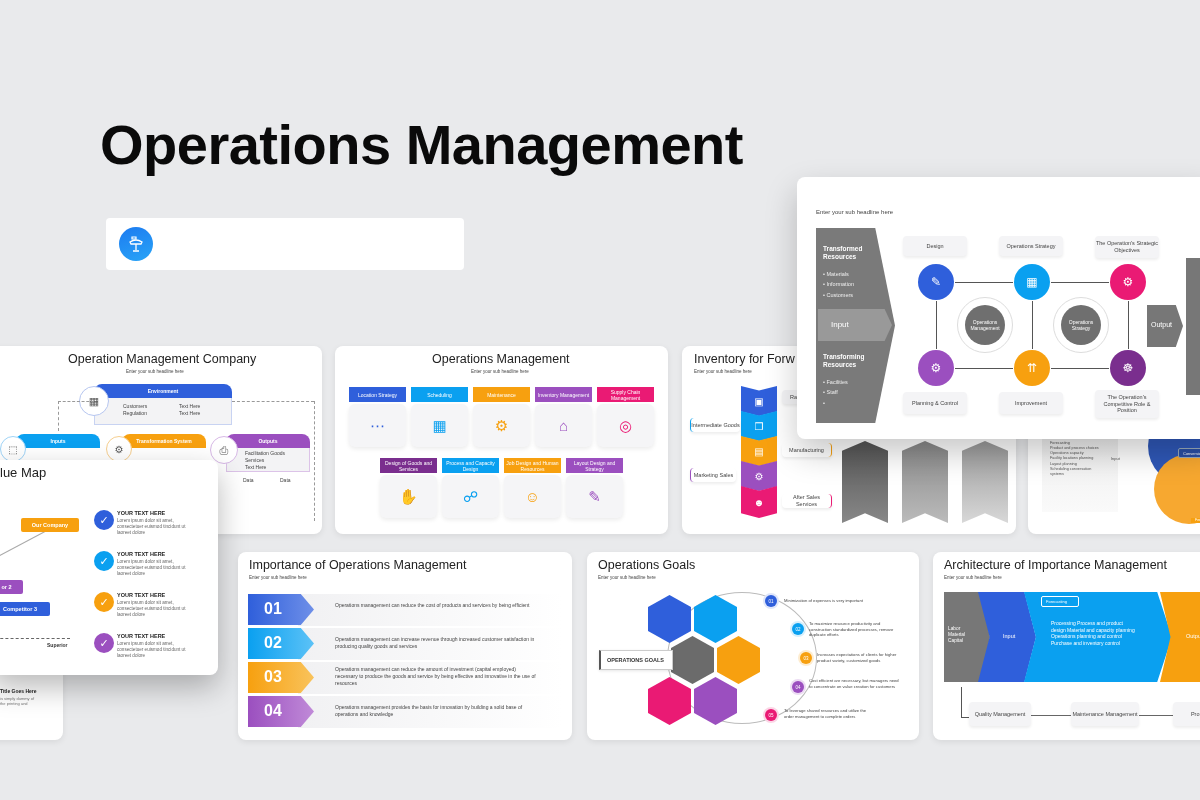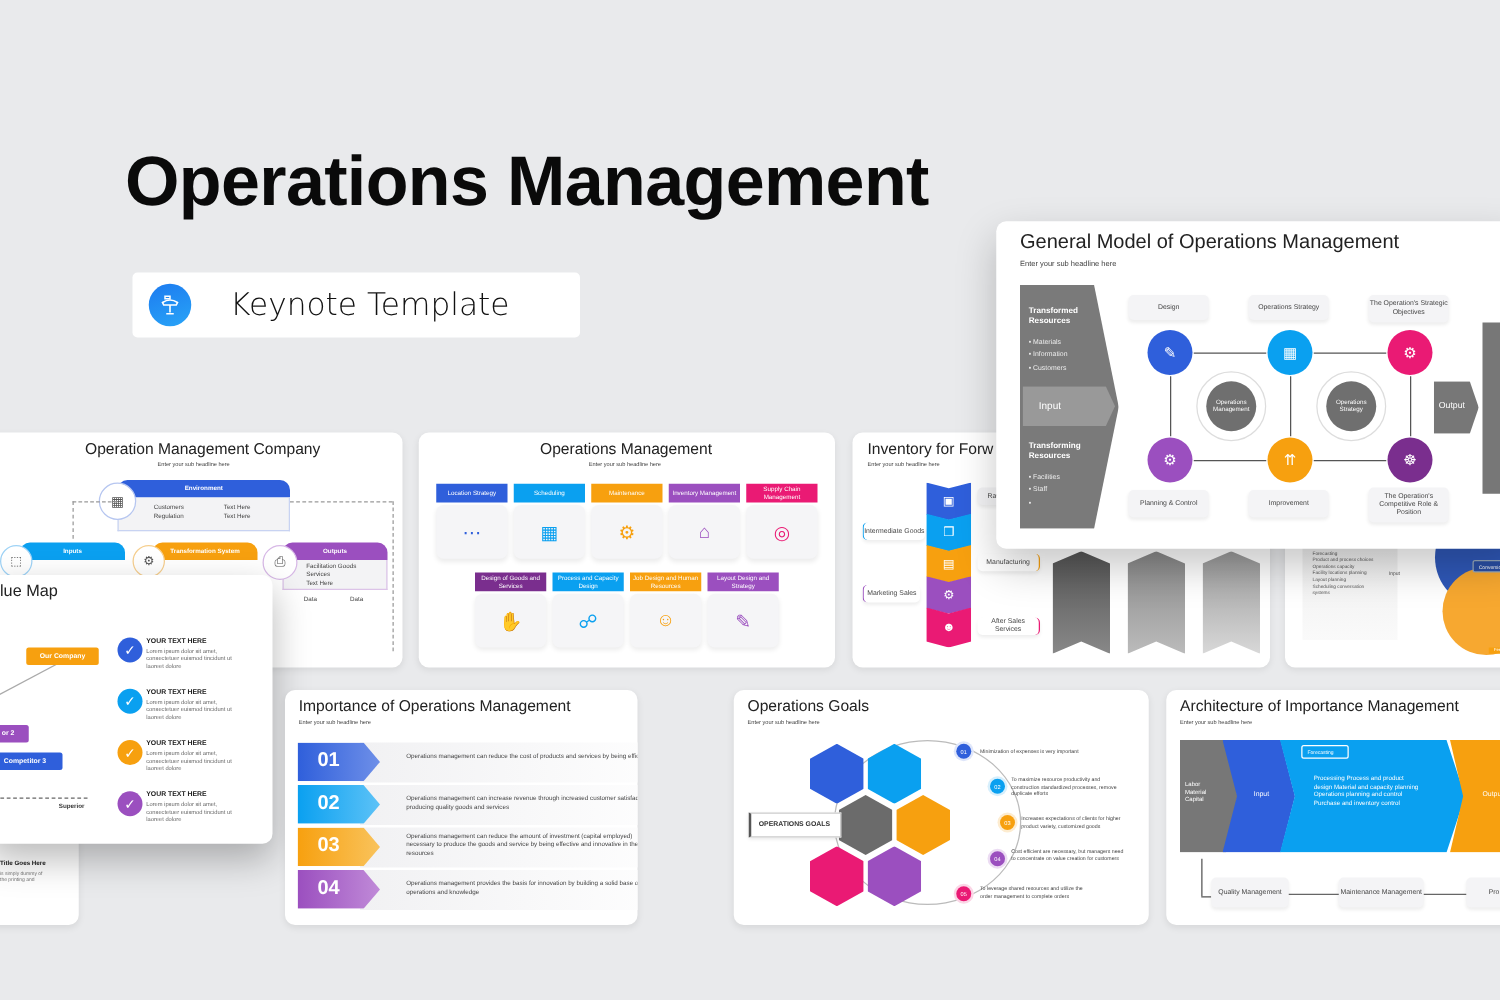--- a/index.html
+++ b/index.html
@@ -22,21 +22,20 @@
 <div class="abs" style="left:100px;top:112px;font-size:56px;font-weight:bold;letter-spacing:-0.5px;color:#0a0a0a;font-family:'Liberation Sans',sans-serif;">Operations Management</div>
 
 <div class="abs" style="left:106px;top:218px;width:358px;height:52px;background:#fff;border-radius:4px;">
   <div class="abs" style="left:13px;top:9px;width:34px;height:34px;border-radius:50%;background:linear-gradient(160deg,#1d7bf0,#28a4f7);display:flex;align-items:center;justify-content:center;">
     <svg width="18" height="18" viewBox="0 0 18 18">
         <path d="M5 2h4v2H5z" fill="none" stroke="#fff" stroke-width="1.2"></path>
         <path d="M3 7 Q9 3 15 7 L14 9 H4 Z" fill="none" stroke="#fff" stroke-width="1.3"></path>
         <path d="M9 9v6M6 16h6" stroke="#fff" stroke-width="1.3"></path>
       </svg>
   </div>
-  <div class="abs" style="left:78px;top:11px;font-size:25px;color:#111;font-family:'DejaVu Sans',sans-serif;font-weight:300;">Keynote Template</div>
 </div>
 
 <div class="card" style="left:-10px;top:346px;width:332px;height:188px;">
   <div class="t" style="left:78px;top:6px;font-size:12.5px;">Operation Management Company</div>
   <div class="st" style="left:136px;top:23px;">Enter your sub headline here</div>
 
   <div class="abs c-blue" style="left:104px;top:38px;width:138px;height:14px;border-radius:8px 8px 0 0;">
     <div class="hdrlabel" style="inset:0;font-weight:bold">Environment</div>
   </div>
   <div class="abs" style="left:104px;top:52px;width:138px;height:27px;background:#f3f3f5;border:1px solid #c8d3f2;border-top:none;">
@@ -202,21 +201,20 @@
   <div class="abs" style="left:126px;top:108px;width:70px;height:70px;border-radius:50%;background:#f7a830;"></div>
   <div class="abs" style="left:150px;top:102px;width:50px;height:10px;background:#2a4fa5;border:1px solid #9ab;border-radius:2px;color:#fff;font-size:4px;padding:2px 4px;">
     <span>Conversion</span>
   </div>
   <div class="abs c-orange" style="left:163px;top:172px;width:30px;height:5px;color:#fff;font-size:3.5px;padding-left:4px;">
     <span>Feedba</span>
   </div>
 </div>
 
 <div class="card" style="left:797px;top:177px;width:420px;height:262px;box-shadow:0 14px 32px rgba(0,0,0,.22);">
-  <div class="t" style="left:19px;top:8px;font-size:16px;">General Model of Operations Management</div>
   <div class="st" style="left:19px;top:32px;font-size:6px;">Enter your sub headline here</div>
 
   <div class="abs" style="left:19px;top:51px;width:79px;height:195px;background:#7a7a7a;clip-path:polygon(0 0,75% 0,100% 50%,75% 100%,0 100%);"></div>
   <div class="abs" style="left:26px;top:68px;width:50px;font-size:6.5px;font-weight:bold;color:#fff;line-height:1.2;">Transformed Resources</div>
   <div class="abs" style="left:26px;top:92px;font-size:5.5px;color:#eee;line-height:1.9;">
     <div>• <span>Materials</span></div>
     <div>• <span>Information</span></div>
     <div>• <span>Customers</span></div>
   </div>
   <div class="abs" style="left:21px;top:132px;width:74px;height:32px;background:#999;clip-path:polygon(0 0,90% 0,100% 50%,90% 100%,0 100%);"></div>
@@ -256,21 +254,21 @@
 
   <div class="lbl" style="left:106px;top:215px;width:64px;height:22px;">Planning &amp; Control</div>
   <div class="lbl" style="left:202px;top:215px;width:64px;height:22px;">Improvement</div>
   <div class="lbl" style="left:298px;top:213px;width:64px;height:28px;">The Operation's Competitive Role &amp; Position</div>
 
   <div class="abs" style="left:350px;top:128px;width:36px;height:42px;background:#777;clip-path:polygon(0 0,80% 0,100% 50%,80% 100%,0 100%);"></div>
   <div class="abs" style="left:354px;top:144px;font-size:7px;color:#fff;">Output</div>
   <div class="abs" style="left:389px;top:81px;width:40px;height:137px;background:#777;"></div>
 </div>
 
-<div class="card" style="left:228px;top:552px;width:282px;height:188px;padding-left:33px;">
+<div class="card" style="left:238px;top:552px;width:334px;height:188px;padding-left:33px;">
   <div class="t" style="left:11px;top:6px;">Importance of Operations Management</div>
   <div class="st" style="left:11px;top:23px;">Enter your sub headline here</div>
   <div>
     <div class="abs" style="left:60px;top:42px;width:265px;height:32px;background:linear-gradient(90deg,#f1f1f3,#fff);"></div>
     <div class="abs" style="left:10px;top:42px;width:66px;height:31px;background:linear-gradient(90deg,#2f5fdb,#6e8fe8);clip-path:polygon(0 0,80% 0,100% 50%,80% 100%,0 100%);"></div>
     <div class="abs" style="left:26px;top:48px;font-size:16px;font-weight:bold;color:#fff;">01</div>
     <div class="abs tiny" style="left:97px;top:50px;width:205px;font-size:5px;">Operations management can reduce the cost of products and services by being efficient</div>
   </div>
   <div>
     <div class="abs" style="left:60px;top:76px;width:265px;height:32px;background:linear-gradient(90deg,#f1f1f3,#fff);"></div>

